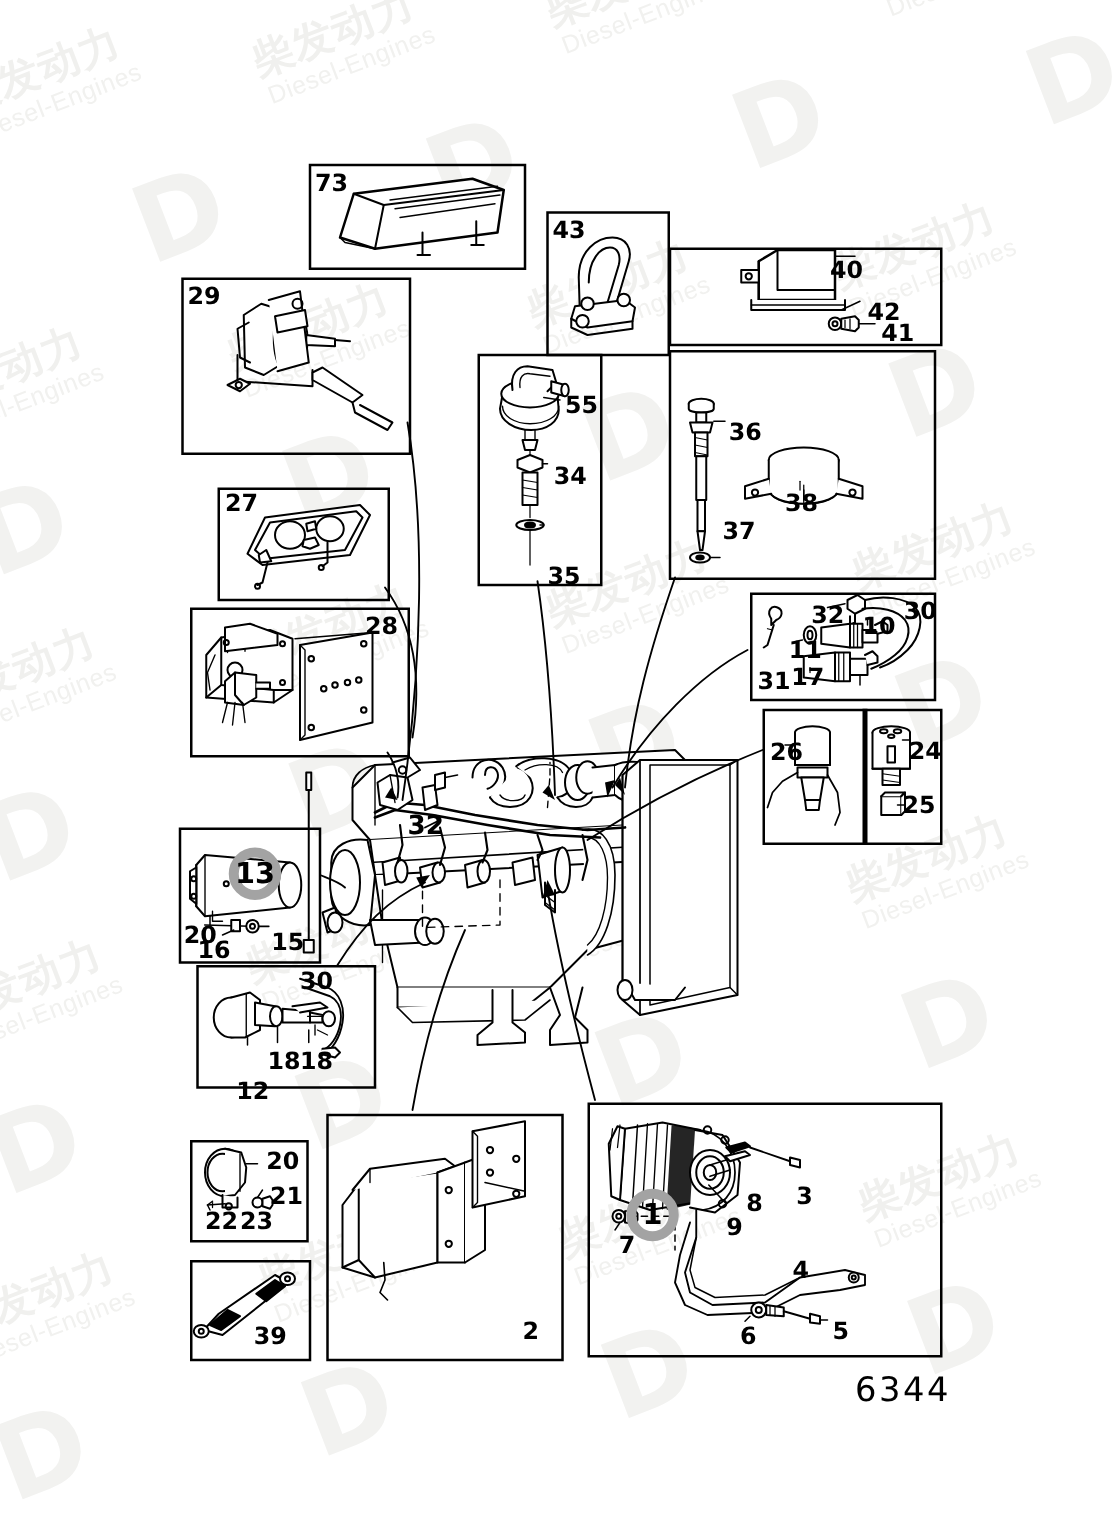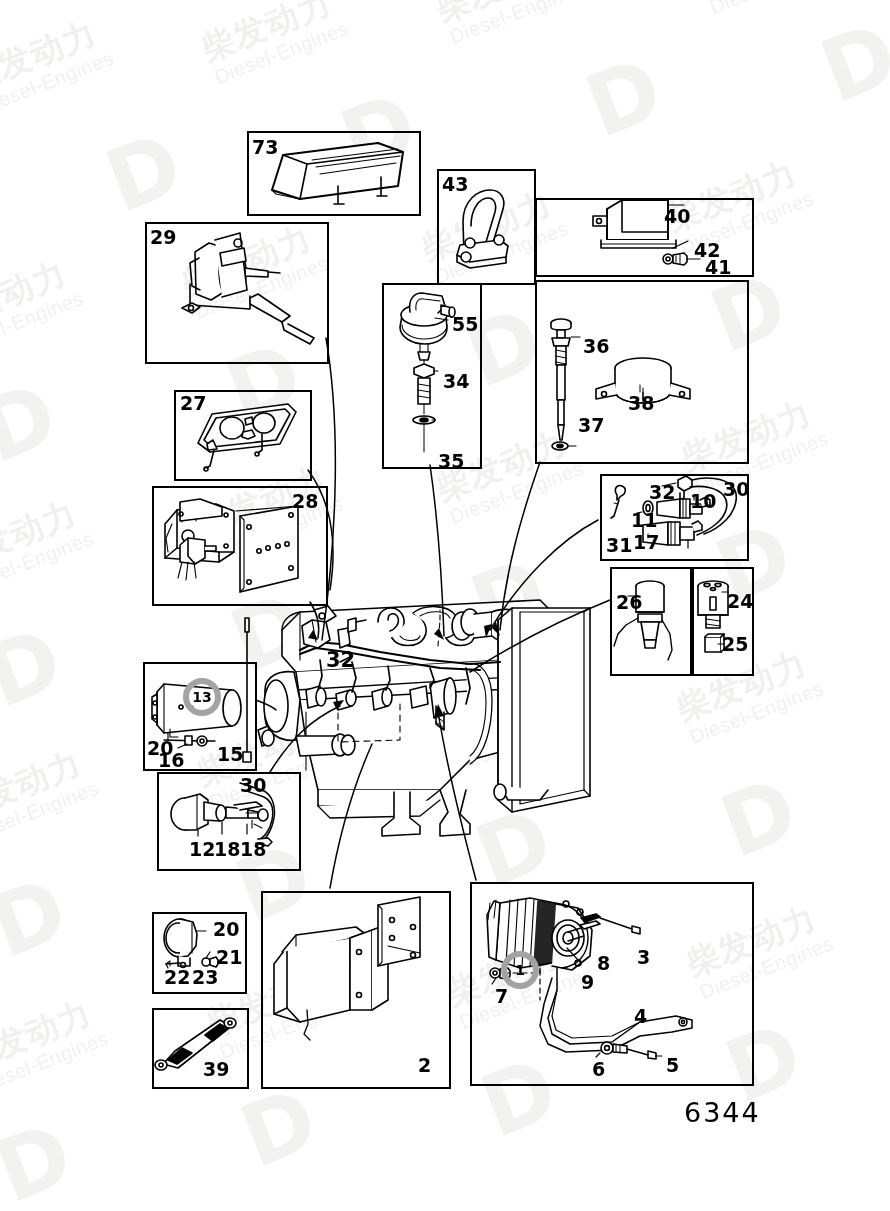--- a/index.html
+++ b/index.html
@@ -88,26 +88,26 @@
     color: #000000;
     line-height: 1;
     white-space: nowrap;
   }
   .callout.big {
     font-size: 21px;
   }
   .callout.circled {
     width: 26px;
     height: 26px;
-    border: 6px solid #a3a3a3;
+    border: 8px solid #a3a3a3;
     border-radius: 50%;
     display: flex;
     align-items: center;
     justify-content: center;
-    font-size: 14px;
+    font-size: 23px;
   }
   .page-number {
     position: absolute;
     font-family: "DejaVu Sans", sans-serif;
     font-size: 27px;
     font-weight: 400;
     letter-spacing: 2px;
     color: #000;
   }
   .box {
@@ -769,21 +769,21 @@
     <div class="callout" style="left:722px; top:635px;">25</div>
 
     <div class="box" style="left:143px; top:662px; width:110px; height:105px;"></div>
     <div class="callout circled" style="left:183px; top:678px;">13</div>
     <div class="callout" style="left:147px; top:739px;">20</div>
     <div class="callout" style="left:158px; top:751px;">16</div>
     <div class="callout" style="left:217px; top:745px;">15</div>
 
     <div class="box" style="left:157px; top:772px; width:140px; height:95px;"></div>
     <div class="callout" style="left:240px; top:776px;">30</div>
-    <div class="callout" style="left:189px; top:840px;text-align:right;">12</div>
+    <div class="callout" style="left:189px; top:864px;text-align:right;">12</div>
     <div class="callout" style="left:214px; top:840px;">18</div>
     <div class="callout" style="left:240px; top:840px;">18</div>
 
     <div class="box" style="left:152px; top:912px; width:91px; height:78px;"></div>
     <div class="callout" style="left:213px; top:920px;">20</div>
     <div class="callout" style="left:216px; top:948px;">21</div>
     <div class="callout" style="left:164px; top:968px;">22</div>
     <div class="callout" style="left:192px; top:968px;">23</div>
 
     <div class="box" style="left:152px; top:1008px; width:93px; height:77px;"></div>

